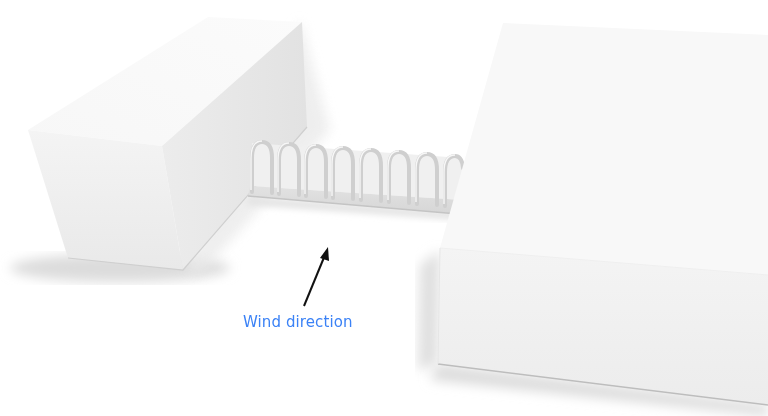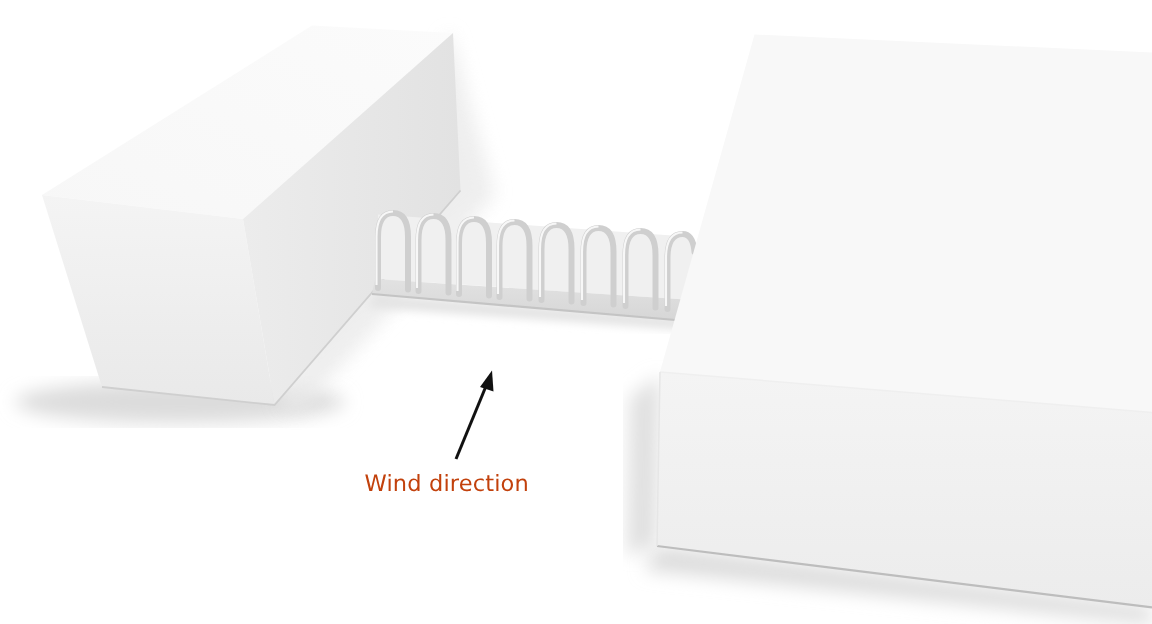--- a/index.html
+++ b/index.html
@@ -1,20 +1,20 @@
 <!DOCTYPE html>
 <html><head>
   <meta charset="utf-8">
   <style>
     html, body { margin: 0; padding: 0; background: #ffffff; }
     body { width: 768px; height: 416px; overflow: hidden; position: relative; font-family: "Liberation Sans", sans-serif; }
     #scene { position: absolute; left: 0; top: 0; width: 768px; height: 416px; }
     .label {
       position: absolute; left: 243px; top: 313px;
-      font-family: "DejaVu Sans", sans-serif; font-size: 15px; color: #c2410c;
+      font-family: "DejaVu Sans", sans-serif; font-size: 15px; color: #3b82f6;
       letter-spacing: 0.1px; white-space: nowrap;
     }
   </style>
 </head>
 <body>
 
 <svg id="scene" viewBox="0 0 768 416" xmlns="http://www.w3.org/2000/svg">
   <defs>
     <linearGradient id="gLeftFront" x1="0" y1="0" x2="0" y2="1">
       <stop offset="0" stop-color="#f4f4f4"></stop>

